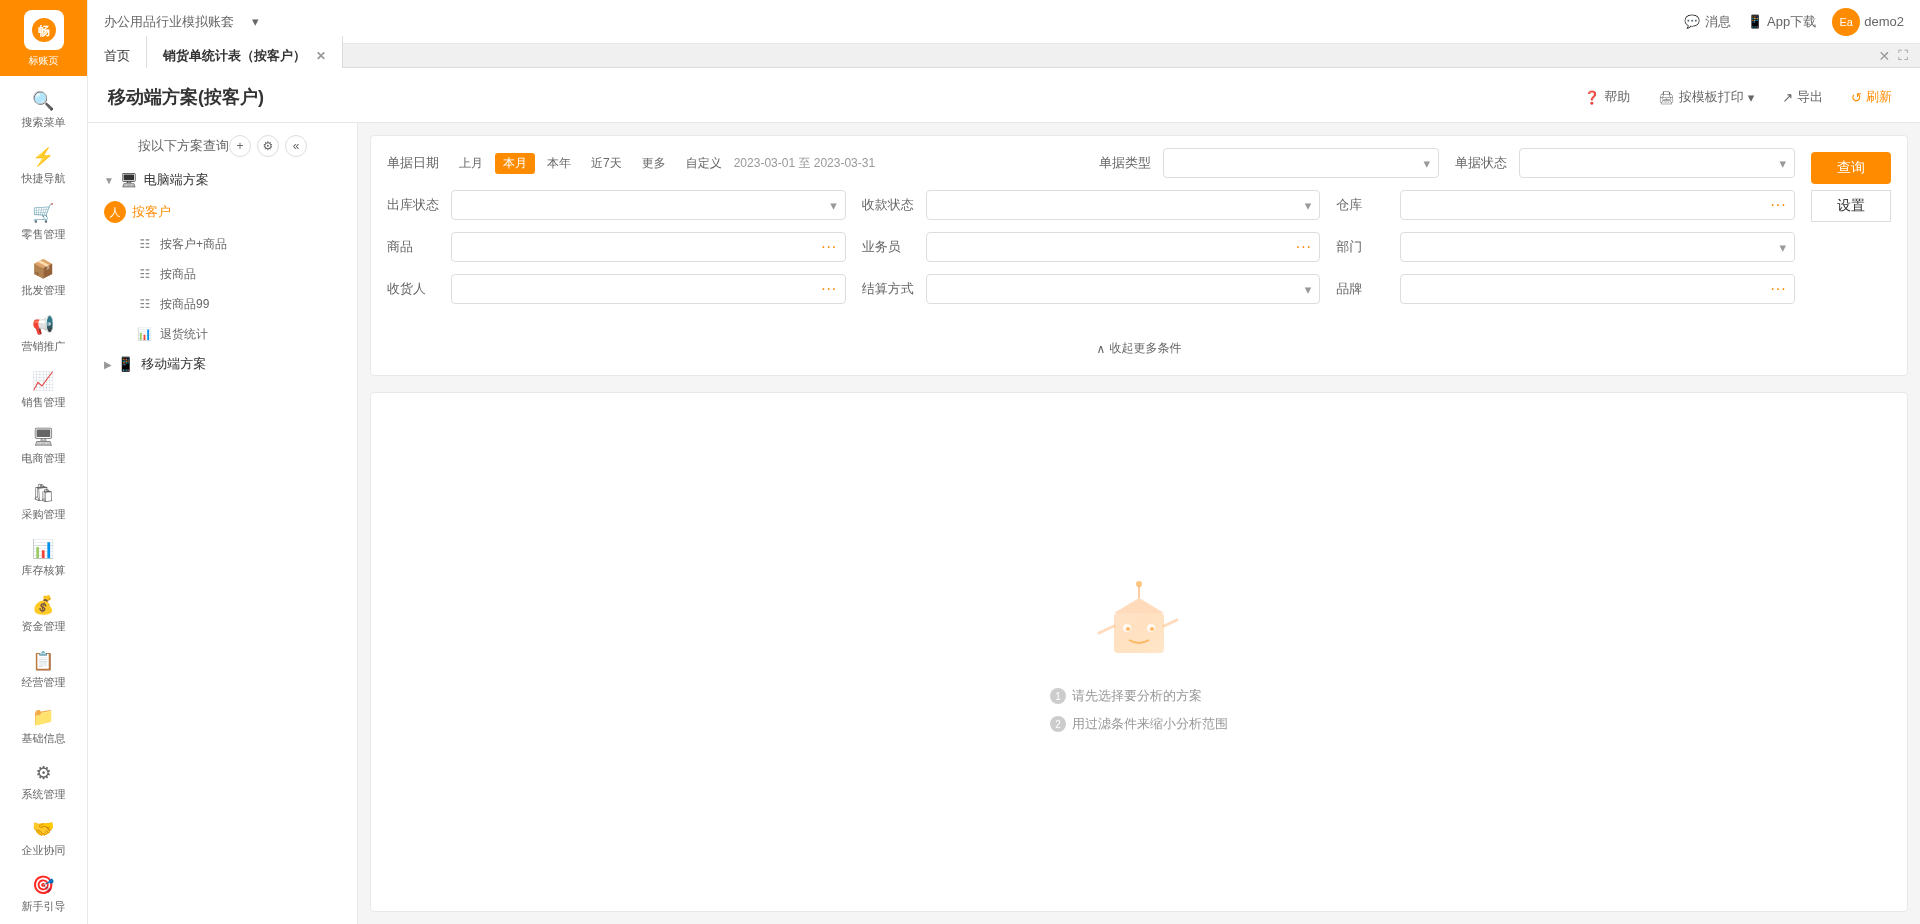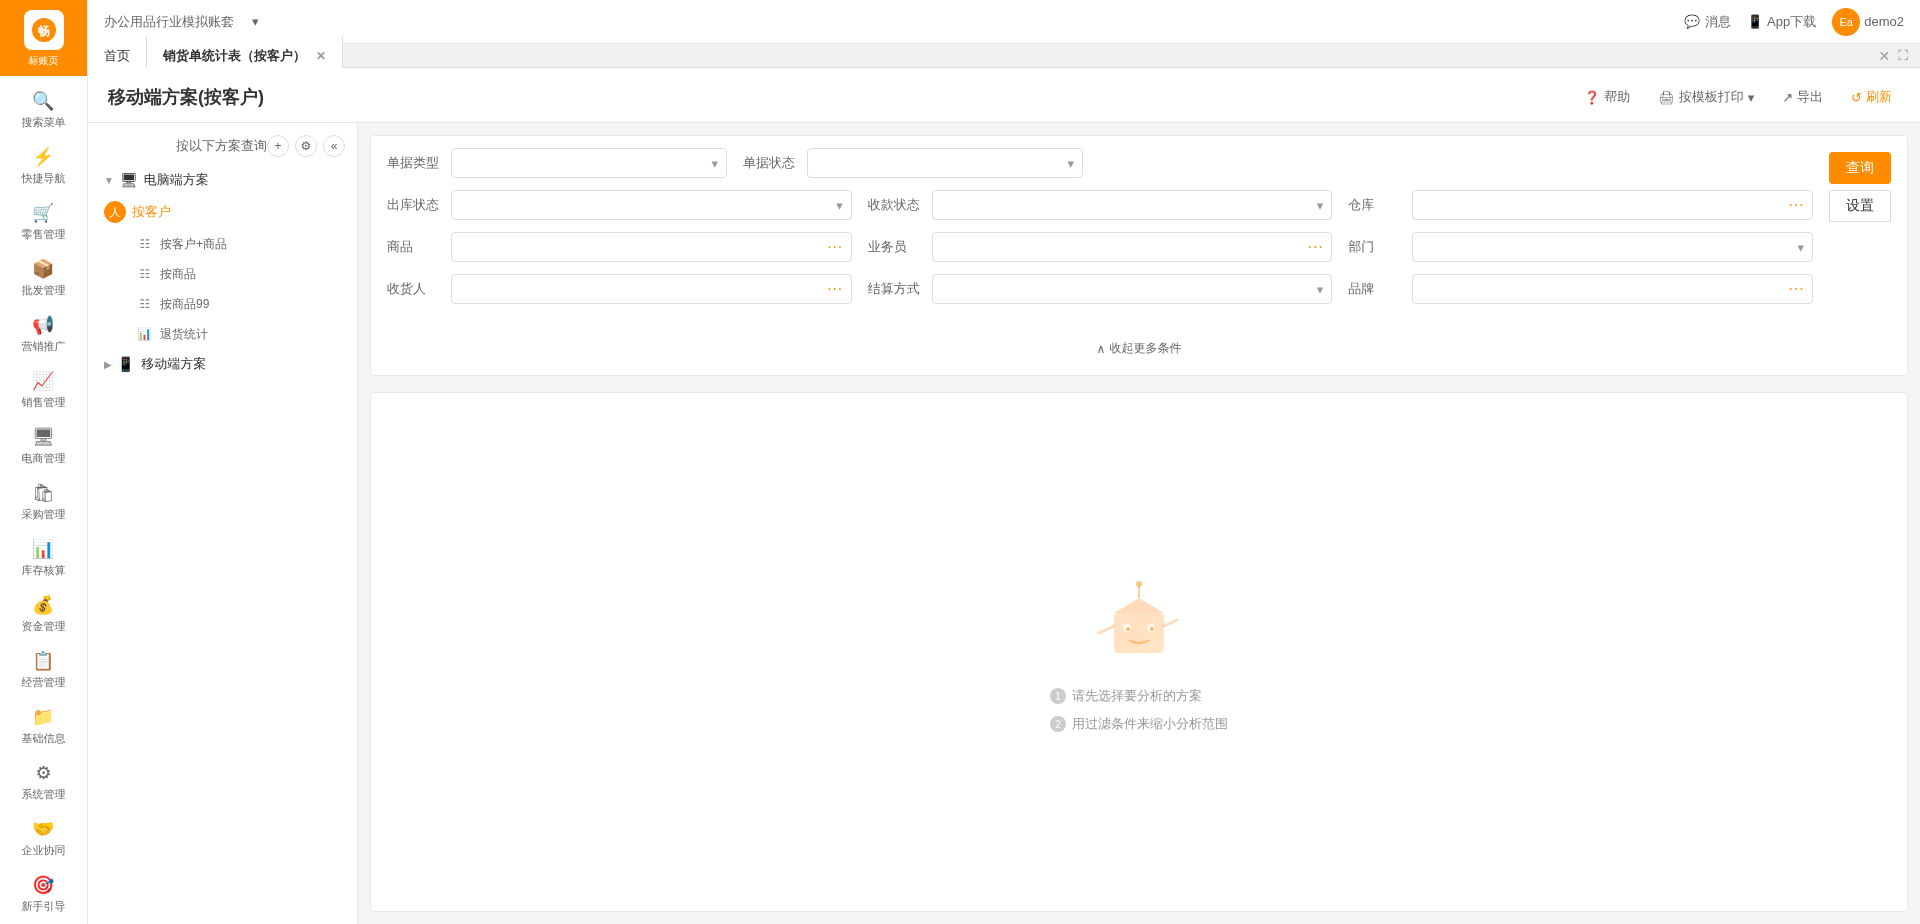--- a/index.html
+++ b/index.html
@@ -44,21 +44,21 @@
     .content-header-actions { display: flex; align-items: center; gap: 12px; }
     .header-action-btn { display: flex; align-items: center; gap: 4px; font-size: 13px; color: #666; cursor: pointer; padding: 4px 8px; border-radius: 4px; }
     .export-btn { display: flex; align-items: center; gap: 4px; }
     .refresh-btn { color: #ff8c00; }
 
     
     .body-layout { display: flex; flex: 1; overflow: hidden; }
 
     
     .left-panel { width: 270px; background: #fff; border-right: 1px solid #e8e8e8; padding: 12px 0; flex-shrink: 0; overflow-y: auto; }
-    .left-panel-header { padding: 0 12px 8px; display: flex; align-items: center; justify-content: flex-end; }
+    .left-panel-header { padding: 0 12px 8px; display: flex; align-items: center; justify-content: center; }
     .left-panel-title { font-size: 13px; color: #666; font-weight: 500; }
     .left-panel-actions { display: flex; align-items: center; gap: 6px; }
     .lp-action-icon { width: 22px; height: 22px; border-radius: 50%; border: 1px solid #ddd; display: flex; align-items: center; justify-content: center; cursor: pointer; font-size: 12px; color: #666; }
     .tree-item { padding: 6px 12px 6px 16px; display: flex; align-items: center; gap: 6px; cursor: pointer; font-size: 13px; color: #333; }
     .tree-item .tree-arrow { color: #999; font-size: 10px; }
     .tree-item .tree-icon { font-size: 14px; }
     .tree-child-item { padding: 6px 12px 6px 16px; display: flex; align-items: center; gap: 6px; cursor: pointer; font-size: 13px; color: #666; }
     .tree-child-item.active { color: #ff8c00; }
     .tree-child-item.active .tc-icon-bg { background: #ff8c00; color: #fff; border-color: #ff8c00; }
     .tc-icon-bg { width: 22px; height: 22px; border-radius: 50%; background: #fff; border: 1px solid #ddd; display: flex; align-items: center; justify-content: center; font-size: 11px; color: #666; flex-shrink: 0; }
@@ -80,21 +80,21 @@
     .filter-select-arrow { color: #999; }
     .date-filter { display: flex; align-items: center; gap: 4px; flex: 1; }
     .date-tag { padding: 2px 8px; border-radius: 3px; font-size: 12px; cursor: pointer; color: #666; }
     .date-tag.active { background: #ff8c00; color: #fff; border-radius: 3px; }
     .date-range { font-size: 12px; color: #999; }
 
     .collapse-btn { display: flex; align-items: center; justify-content: center; padding: 6px 0; cursor: pointer; color: #666; font-size: 12px; gap: 4px; }
 
     
     .action-btns { display: flex; flex-direction: column; gap: 6px; flex-shrink: 0; }
-    .btn-query { background: #ff8c00; color: #fff; border: none; border-radius: 4px; padding: 6px 8px; font-size: 14px; cursor: pointer; height: 32px; display: flex; align-items: center; justify-content: center; }
+    .btn-query { background: #ff8c00; color: #fff; border: none; border-radius: 4px; padding: 6px 26px; font-size: 14px; cursor: pointer; height: 32px; display: flex; align-items: center; justify-content: center; }
     .btn-settings { background: #fff; color: #333; border: 1px solid #ddd; border-radius: 0; padding: 6px 16px; font-size: 14px; cursor: pointer; height: 32px; display: flex; align-items: center; justify-content: center; }
 
     
     .empty-state { flex: 1; display: flex; flex-direction: column; align-items: center; justify-content: center; background: #fff; border: 1px solid #e8e8e8; border-radius: 4px; margin-top: 8px; }
     .empty-icon { width: 100px; height: 100px; margin-bottom: 16px; }
     .empty-text { color: #999; font-size: 13px; line-height: 24px; }
     .empty-text-item { display: flex; align-items: center; gap: 6px; }
     .empty-num { width: 16px; height: 16px; border-radius: 50%; background: #ccc; color: #fff; font-size: 10px; display: flex; align-items: center; justify-content: center; flex-shrink: 0; }
   </style>
 </head>
@@ -290,20 +290,32 @@
       </div>
 
       <div class="right-panel">
 
         <div class="filter-section">
 
           <div style="display:flex; gap:16px; align-items:flex-start; margin-bottom:12px;">
             <div style="flex:1; display:flex; flex-direction:column; gap:12px;">
 
               <div class="filter-row" style="margin-bottom:0;">
+                <div class="filter-item">
+                  <span class="filter-label">单据日期</span>
+                  <div class="date-filter">
+                    <span class="date-tag">上月</span>
+                    <span class="date-tag active">本月</span>
+                    <span class="date-tag">本年</span>
+                    <span class="date-tag">近7天</span>
+                    <span class="date-tag">更多</span>
+                    <span class="date-tag">自定义</span>
+                    <span class="date-range">2023-03-01 至 2023-03-31</span>
+                  </div>
+                </div>
                 <div class="filter-item" style="max-width:340px;justify-content:center;">
                   <span class="filter-label">单据类型</span>
                   <div class="filter-select" style="flex:1;">
                     <span></span>
                     <span class="filter-select-arrow">▾</span>
                   </div>
                 </div>
                 <div class="filter-item" style="max-width:340px;">
                   <span class="filter-label">单据状态</span>
                   <div class="filter-select" style="flex:1;">

